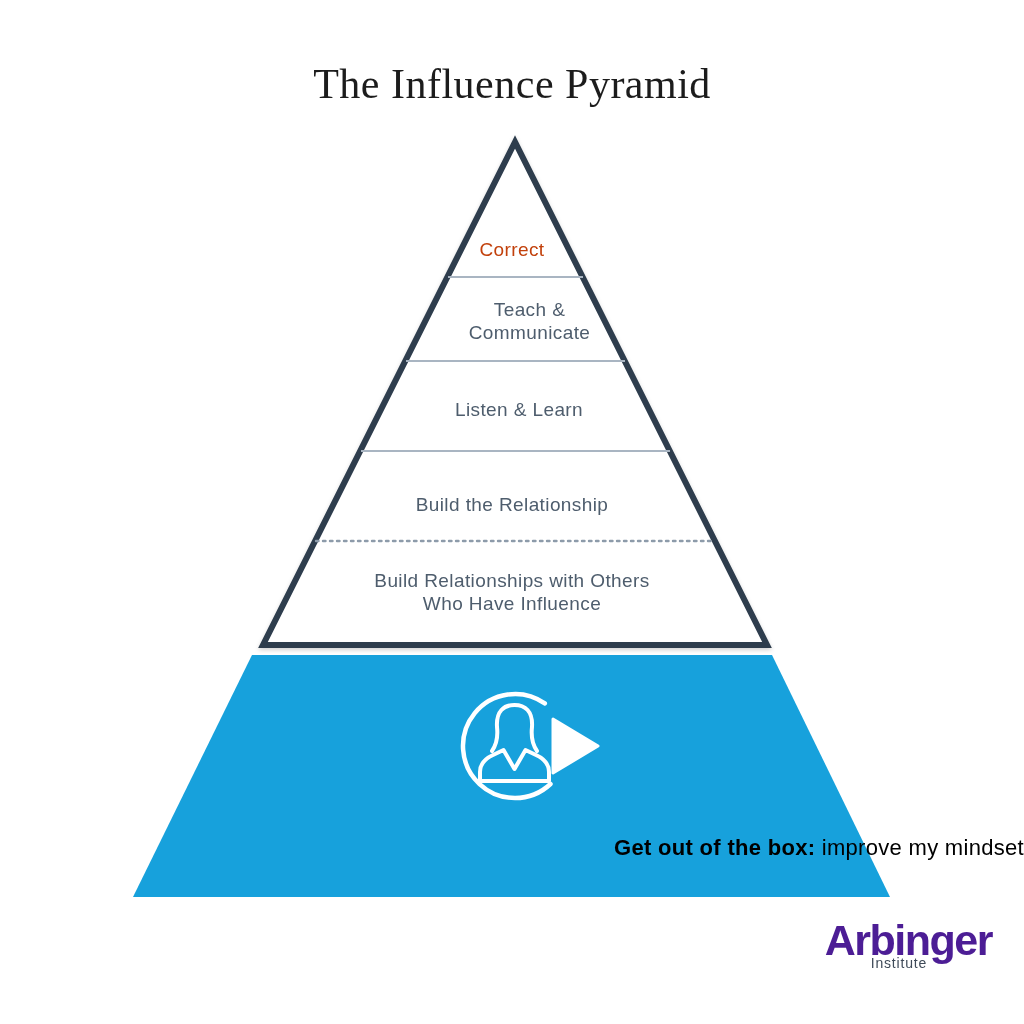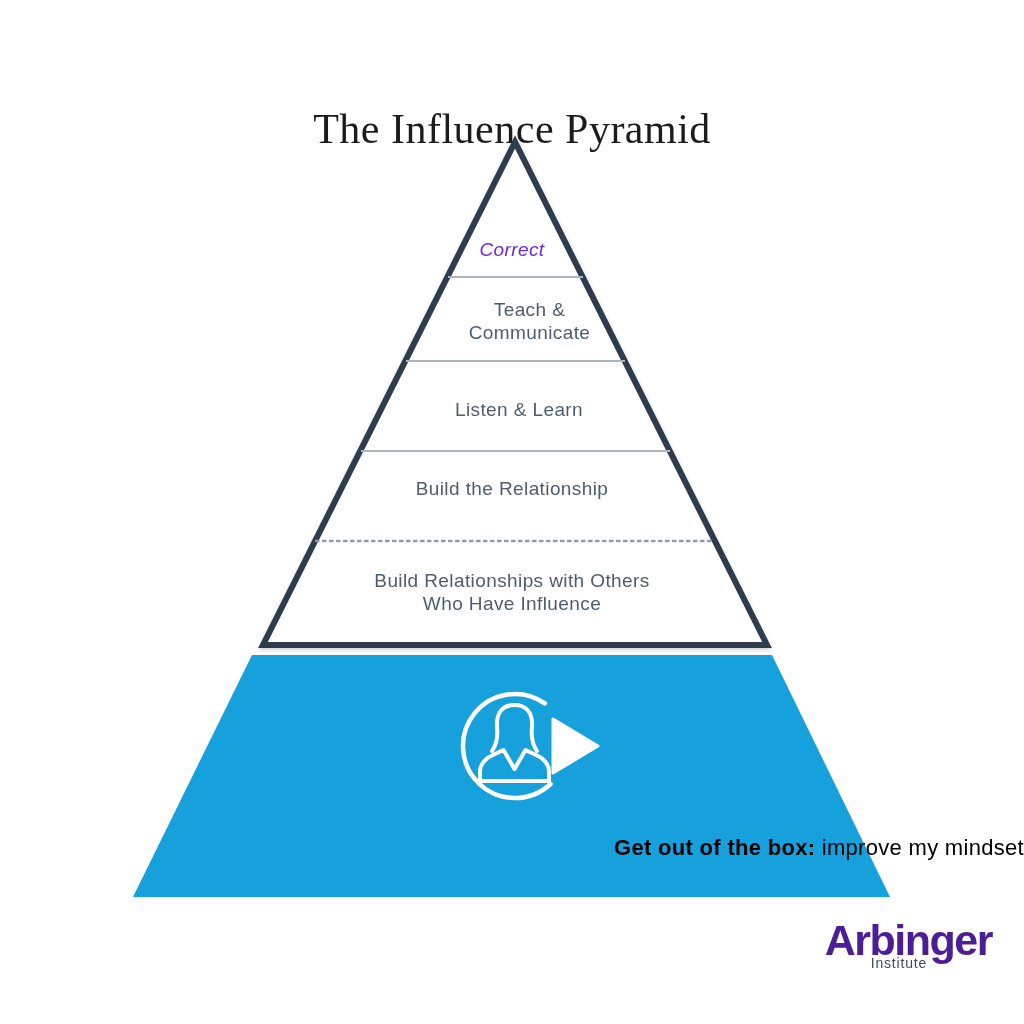--- a/index.html
+++ b/index.html
@@ -15,41 +15,40 @@
     position: absolute;
     top: 60px;
     left: 0;
     right: 0;
     text-align: center;
     font-family: "Liberation Serif", serif;
     font-size: 42px;
     font-weight: 400;
     color: #1c1c1c;
     letter-spacing: 0.5px;
-    margin-top: 45px;
   }
   .diagram-svg {
     position: absolute;
     top: 0;
     left: 0;
   }
   .level-label {
     position: absolute;
     left: 0;
     right: 0;
     text-align: center;
     font-size: 19px;
     line-height: 23px;
     letter-spacing: 0.4px;
     white-space: pre-line;
   }
   .lvl-0 { top: 238px; }
   .lvl-1 { top: 298px; margin-left: 35px; }
   .lvl-2 { top: 398px; }
-  .lvl-3 { top: 477px; }
+  .lvl-3 { top: 493px; }
   .lvl-4 { top: 569px; }
   .caption {
     position: absolute;
     top: 835px;
     left: 0;
     right: 0;
     text-align: right;
     font-size: 22px;
     color: #000000;
     letter-spacing: 0.3px;
@@ -91,21 +90,21 @@
     <polygon points="252,655 772,655 890,897 133,897" fill="#17A1DC"></polygon>
 
     <g fill="none" stroke="#ffffff" stroke-width="4.5" stroke-linecap="round">
       <path d="M 544.8 703.4 A 52 52 0 1 0 550.5 784"></path>
       <path d="M 492 751 C 497 744 498 736 497 727 C 496 711 504 705 514.5 705 C 525 705 533 711 532 727 C 531 736 532 744 537 751" stroke-width="4"></path>
       <path d="M 480 781 L 480 772 Q 480 761 493 755 L 503.5 750 L 514.5 769 L 525.5 750 L 536 755 Q 549 761 549 772 L 549 781 Z" stroke-width="4" stroke-linejoin="round"></path>
       <polygon points="553,719 598,746 553,773" fill="#ffffff" stroke="#ffffff" stroke-width="3" stroke-linejoin="round"></polygon>
     </g>
   </svg>
 
-  <div class="level-label lvl-0" style="color: #6d28d9; font-style: italic;">Correct</div>
+  <div class="level-label lvl-0" style="color: #c2410c;">Correct</div>
   <div class="level-label lvl-1" style="color: rgb(78, 93, 109);">Teach &amp;
 Communicate</div>
   <div class="level-label lvl-2" style="color: rgb(78, 93, 109); margin-left: 14px;">Listen &amp; Learn</div>
   <div class="level-label lvl-3" style="color: rgb(78, 93, 109);">Build the Relationship</div>
   <div class="level-label lvl-4" style="color: rgb(78, 93, 109);">Build Relationships with Others
 Who Have Influence</div>
 
   <div class="caption">
     <span class="bold">Get out of the box:</span><span> improve my mindset</span>
   </div>

